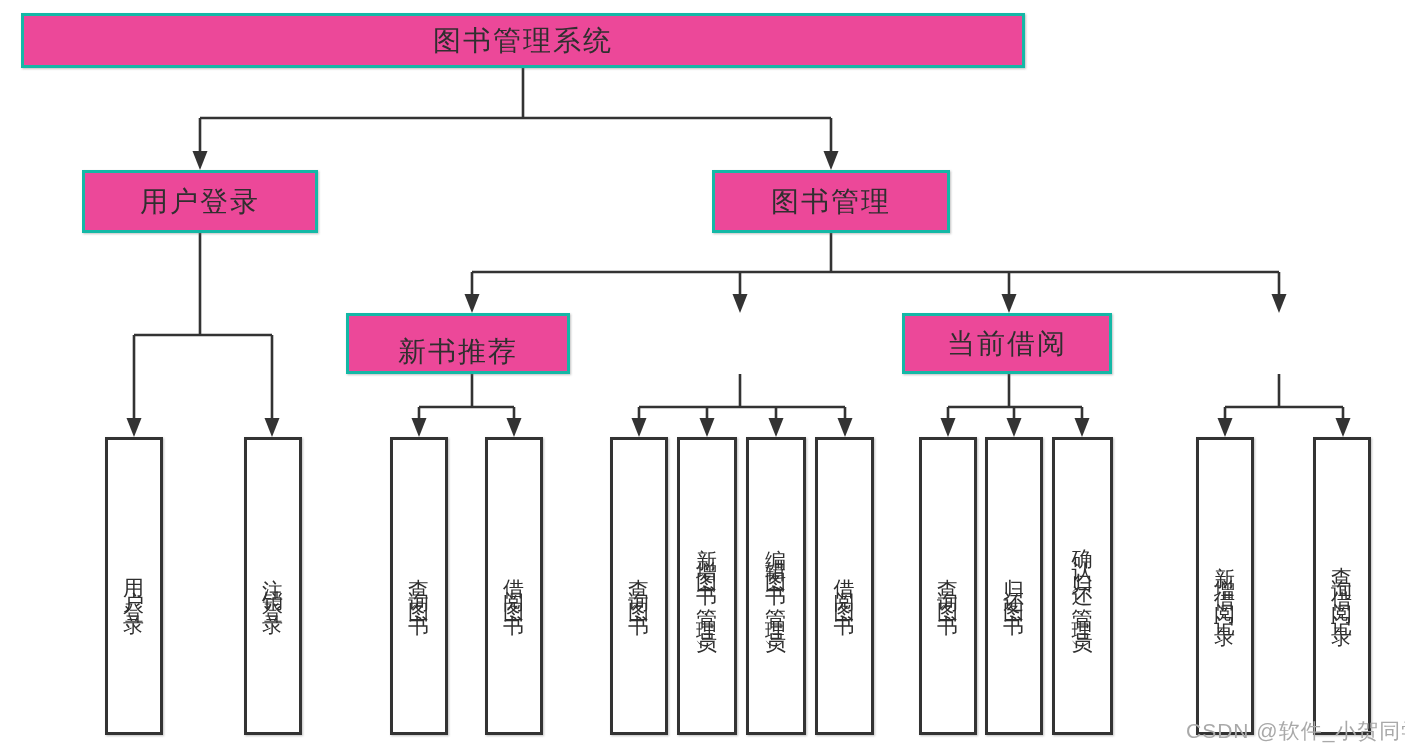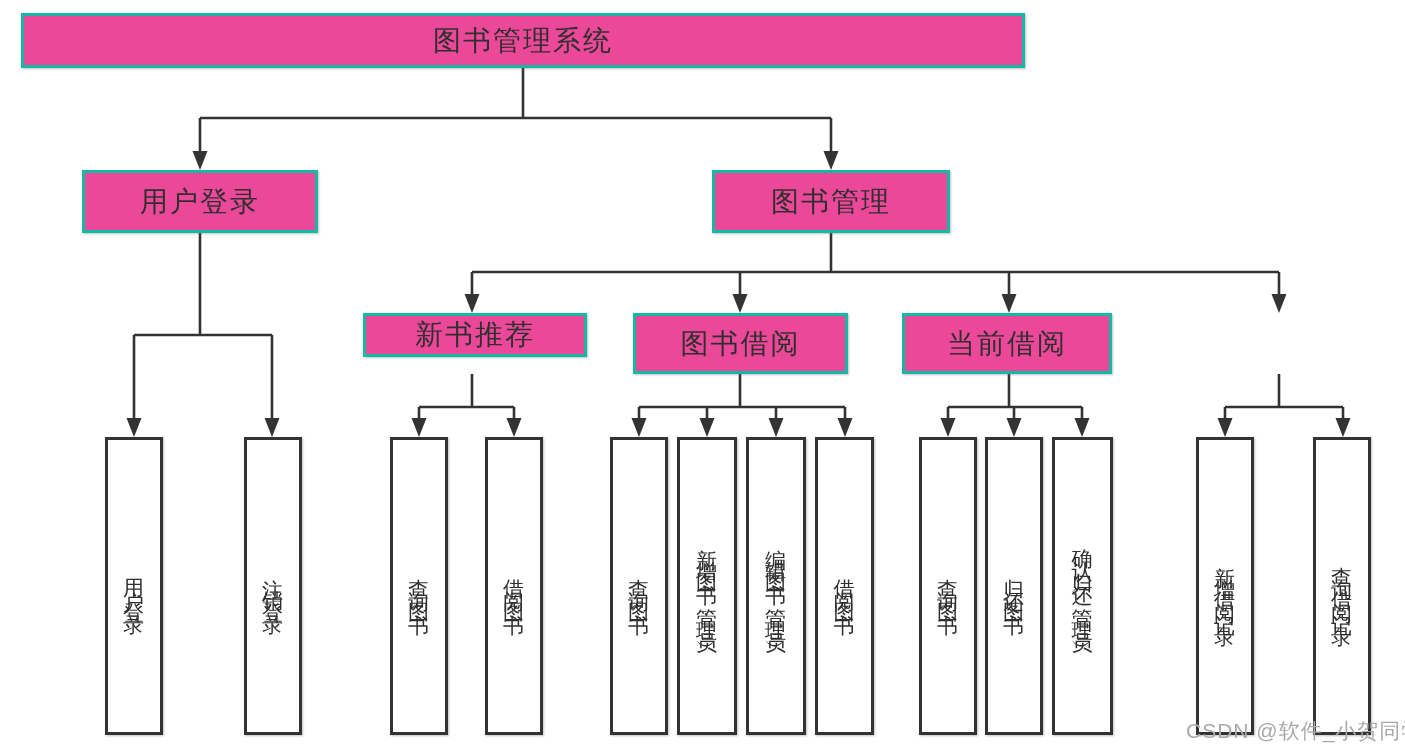--- a/index.html
+++ b/index.html
@@ -98,25 +98,22 @@
     <span>图书管理系统</span>
   </div>
 
   <div class="node" style="left:82px;top:170px;width:236px;height:63px;">
     <span>用户登录</span>
   </div>
   <div class="node" style="left:712px;top:170px;width:238px;height:63px;">
     <span>图书管理</span>
   </div>
 
-  <div class="node" style="left:363px;top:313px;width:224px;height:44px;align-items:flex-end;">
+  <div class="node" style="left:346px;top:313px;width:224px;height:61px;align-items:flex-end;">
     <span>新书推荐</span>
-  </div>
-  <div class="node" style="left:633px;top:313px;width:215px;height:61px;">
-    <span>图书借阅</span>
   </div>
   <div class="node" style="left:902px;top:313px;width:210px;height:61px;">
     <span>当前借阅</span>
   </div>
 
   <div class="leaf" style="left:105px;width:58px;">
     <span>用户登录</span>
   </div>
   <div class="leaf" style="left:244px;width:58px;">
     <span>注销登录</span>

